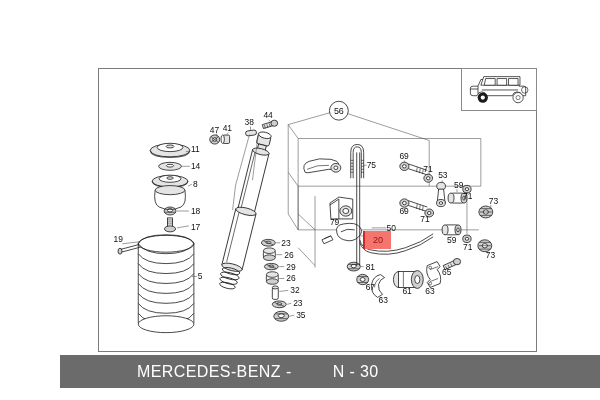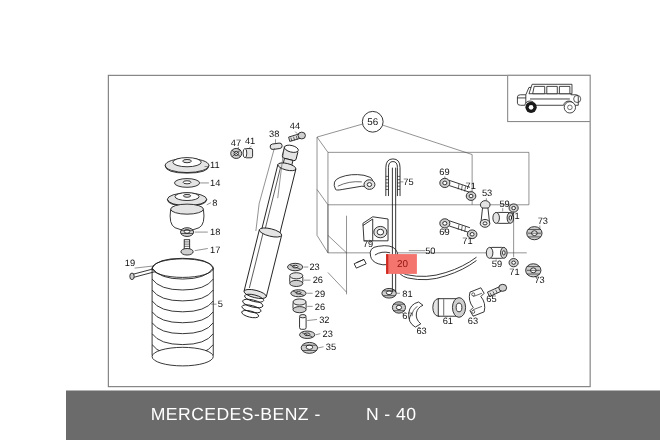--- a/index.html
+++ b/index.html
@@ -54,21 +54,21 @@
     border: 1px solid #8a8a8a;
     background: #ffffff;
     box-sizing: border-box;
     z-index: 5;
   }
   #vehicle-thumb svg { display: block; width: 100%; height: 100%; }
 
   
   #highlight-20 {
     position: absolute;
-    left: 252px;
+    left: 264px;
     top: 162px;
     width: 28px;
     height: 18px;
     background: #f4746e;
     border-left: 2px solid #cf2a22;
     box-sizing: border-box;
     display: flex;
     align-items: center;
     justify-content: center;
     z-index: 6;
@@ -79,21 +79,21 @@
     font-family: "Liberation Sans", sans-serif;
     line-height: 1;
   }
 
   
   #footer-bar {
     position: absolute;
     left: 60px;
     top: 355px;
     width: 540px;
-    height: 45px;
+    height: 33px;
     background: #6b6b6b;
     display: flex;
     align-items: center;
     z-index: 4;
   }
   #footer-inner {
     display: flex;
     align-items: baseline;
     margin-left: 77px;
   }
@@ -577,17 +577,17 @@
       </g>
 
       <circle cx="65" cy="22" r="3.4" fill="none" stroke="#222" stroke-width="0.7"></circle>
     </svg>
   </div>
 
   <div id="footer-bar">
     <div id="footer-inner">
       <span class="footer-txt" id="footer-brand">MERCEDES-BENZ</span>
       <span class="footer-txt" id="footer-sep">-</span>
-      <span class="footer-txt" id="footer-page">N - 40</span>
+      <span class="footer-txt" id="footer-page">N - 30</span>
     </div>
   </div>
 
 </div>
 
 </body></html>

